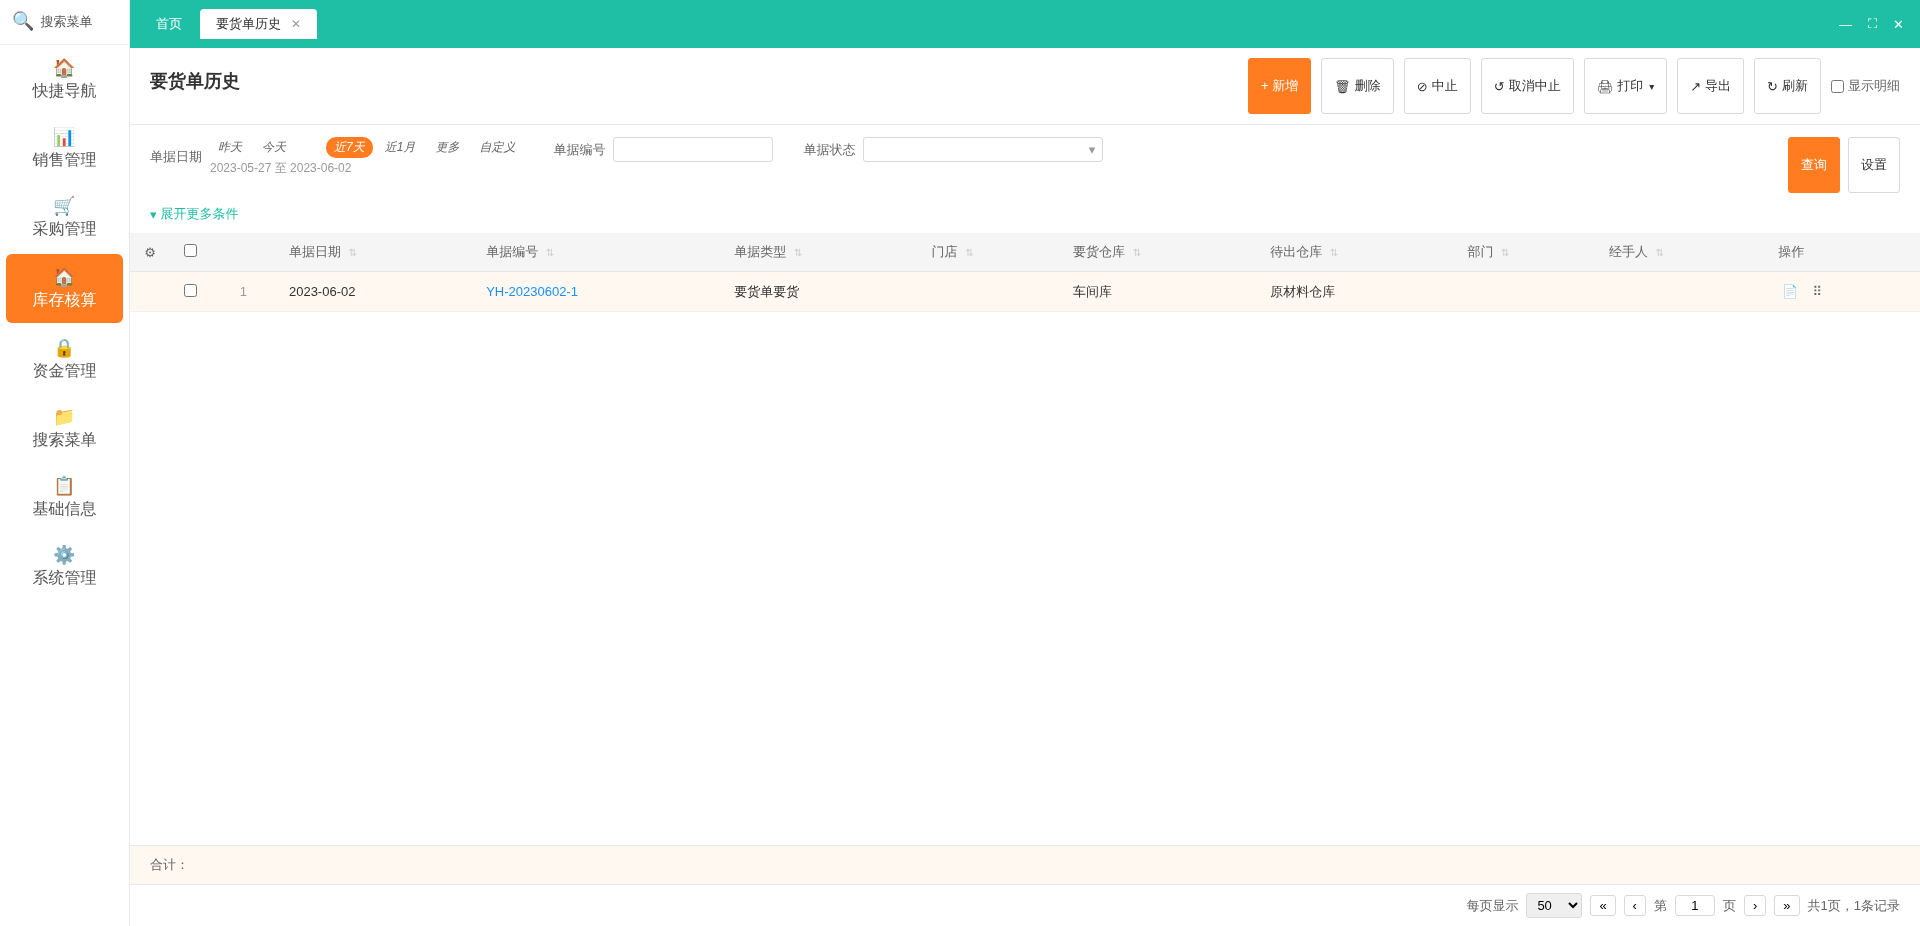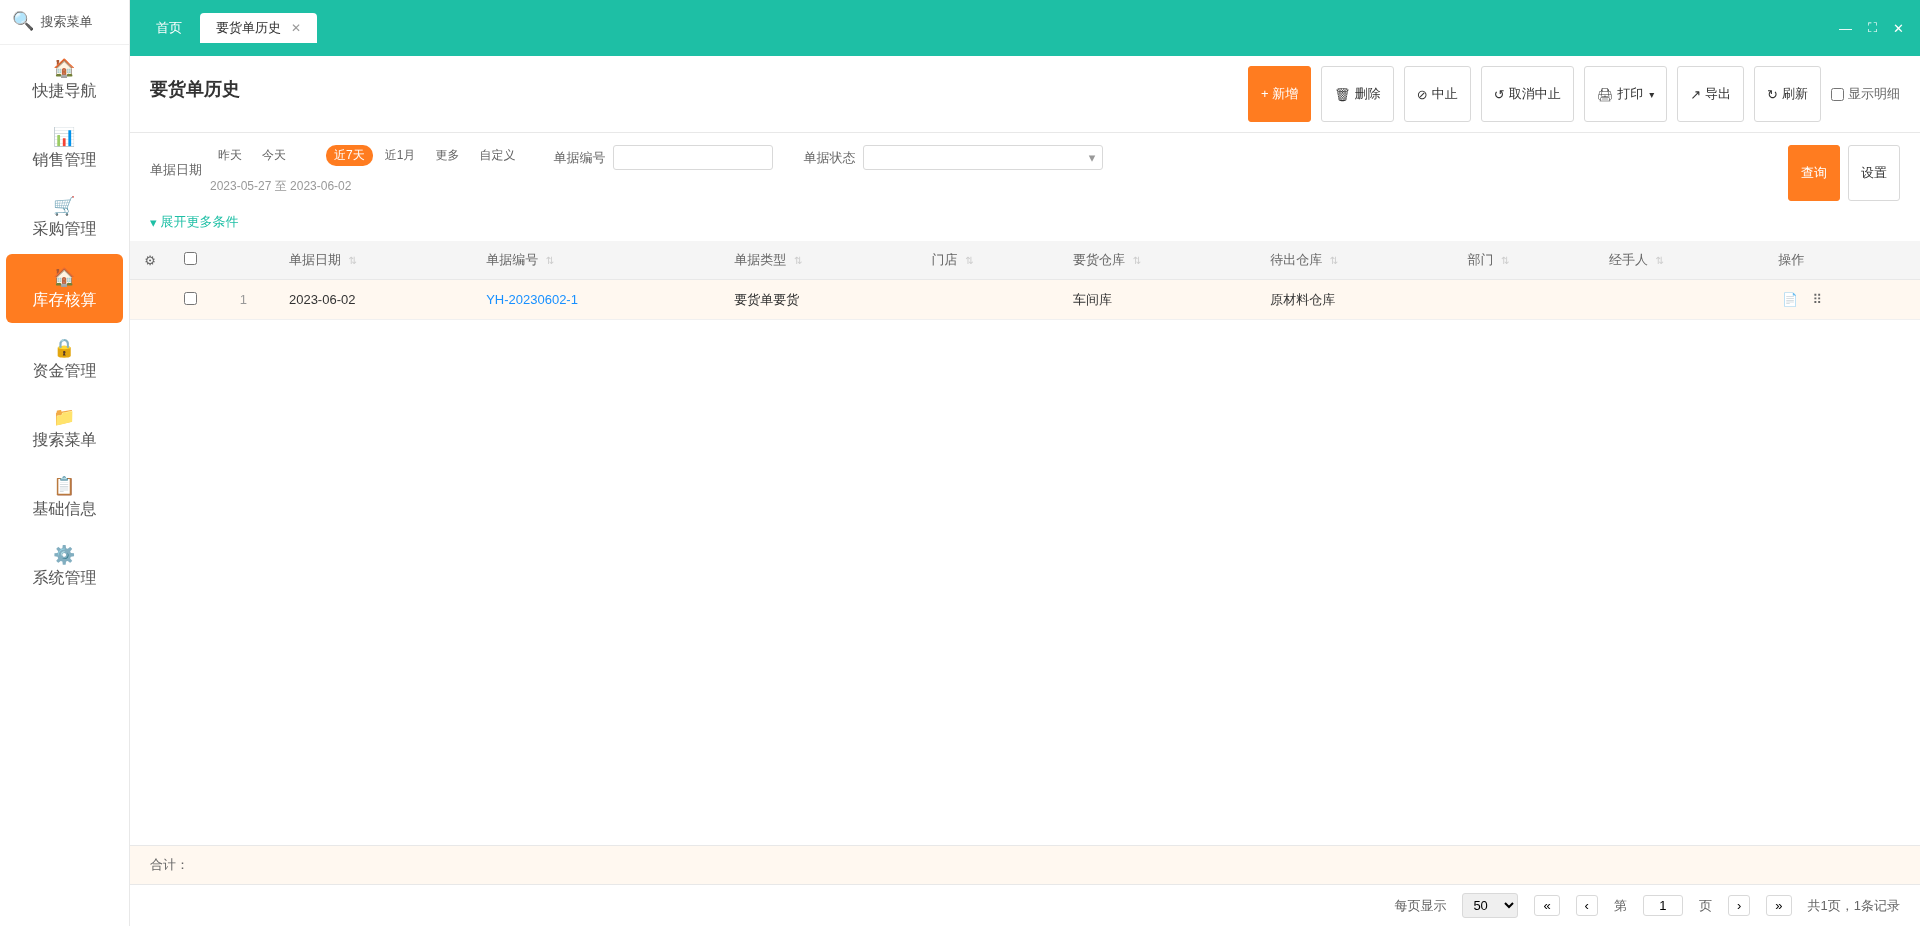--- a/index.html
+++ b/index.html
@@ -8,58 +8,58 @@
     
     .app-container { display: flex; height: 926px; }
     
     
     .sidebar { width: 130px; background: #fff; border-right: 1px solid #e8e8e8; display: flex; flex-direction: column; flex-shrink: 0; }
     
     
     .main-area { flex: 1; display: flex; flex-direction: column; overflow: hidden; }
     
     
-    .topbar { height: 56px; background: #1ebfa5; display: flex; align-items: center; padding: 0 10px; gap: 2px; }
+    .topbar { height: 48px; background: #1ebfa5; display: flex; align-items: center; padding: 0 10px; gap: 2px; }
     .topbar-tab { padding: 6px 16px; color: #fff; cursor: pointer; font-size: 13px; border-radius: 4px 4px 0 0; display: flex; align-items: center; gap: 6px; }
     .topbar-tab.active { background: #fff; color: #333; }
     .topbar-tab .close-btn { font-size: 12px; color: #999; cursor: pointer; margin-left: 4px; }
     .topbar-actions { margin-left: auto; display: flex; align-items: center; gap: 4px; }
     .topbar-action-btn { color: #fff; cursor: pointer; padding: 2px 6px; font-size: 13px; display: flex; align-items: center; }
     
     
     .content { flex: 1; display: flex; flex-direction: column; overflow: hidden; }
     .page-title { font-size: 18px; font-weight: bold; color: #333; padding-bottom: 10px; }
     .btn { padding: 18px 12px; border-radius: 3px; cursor: pointer; font-size: 13px; display: flex; align-items: center; gap: 4px; border: 1px solid #d9d9d9; background: #fff; color: #333; }
     .btn-orange { background: #ff7c20; color: #fff; border-color: #ff7c20; }
     .filter-group { display: flex; align-items: center; gap: 8px; }
     .filter-label { color: #666; font-size: 13px; white-space: nowrap; }
     .filter-date-btns { display: flex; gap: 4px; align-items: center; }
-    .date-btn { padding: 2px 8px; cursor: pointer; font-size: 12px; color: #666; border-radius: 10px; }
+    .date-btn { padding: 2px 8px; cursor: pointer; font-size: 12px; color: #666; border-radius: 10px; font-style: italic; }
     .date-btn.active { background: #ff7c20; color: #fff; border-radius: 10px; margin-left: 28px; }
-    .date-range { font-size: 12px; color: #999; margin-top: 10px; }
+    .date-range { font-size: 12px; color: #999; margin-top: 0; }
     .filter-input { border: 1px solid #d9d9d9; border-radius: 3px; padding: 4px 8px; font-size: 13px; width: 160px; outline: none; }
     .expand-btn { display: flex; align-items: center; gap: 4px; color: #1ebfa5; cursor: pointer; font-size: 13px; margin-top: 8px; }
     
     
     .table-container { flex: 1; overflow: auto; background: #fff; margin: 0; }
     table { width: 100%; border-collapse: collapse; font-size: 13px; }
     thead tr { background: #f5f5f5; }
     th { padding: 10px 12px; text-align: left; color: #666; font-weight: normal; border-bottom: 1px solid #e8e8e8; white-space: nowrap; }
     td { padding: 10px 12px; border-bottom: 1px solid #f0f0f0; color: #333; white-space: nowrap; }
     tr.highlighted { background: #fff8f0; }
     .table-link { color: #1890ff; cursor: pointer; text-decoration: none; }
     .sort-icon { margin-left: 4px; color: #ccc; font-size: 10px; }
     
     
     .th-settings { width: 40px; text-align: center; }
     .th-checkbox { width: 40px; text-align: center; }
     
     
     .table-footer { background: #fff8f0; padding: 10px 20px; border-top: 1px solid #e8e8e8; font-size: 13px; color: #666; }
-    .pagination-bar { background: #fff; padding: 8px 20px; border-top: 1px solid #e8e8e8; display: flex; align-items: center; justify-content: flex-end; gap: 16px; font-size: 13px; color: #666; }
+    .pagination-bar { background: #fff; padding: 8px 20px; border-top: 1px solid #e8e8e8; display: flex; align-items: center; justify-content: flex-end; gap: 8px; font-size: 13px; color: #666; }
     .page-size-select { border: 1px solid #d9d9d9; border-radius: 3px; padding: 3px 6px; font-size: 13px; }
     .page-btn { border: 1px solid #d9d9d9; border-radius: 3px; padding: 2px 8px; cursor: pointer; background: #fff; font-size: 13px; }
     .page-input { border: 1px solid #d9d9d9; border-radius: 3px; padding: 2px 6px; width: 40px; text-align: center; font-size: 13px; }
     
     
     .row-actions { display: flex; gap: 6px; }
     .row-action-btn { cursor: pointer; color: #666; padding: 2px 4px; }
     .sidebar-search-wrap { display: flex; align-items: center; padding: 10px 12px; gap: 6px; cursor: pointer; color: #555; border-bottom: 1px solid #f0f0f0; }
     .sidebar-nav-item { display: flex; flex-direction: column; align-items: center; padding: 12px 4px; cursor: pointer; color: #555; position: relative; }
     .sidebar-nav-item.active-item { background: #ff7c20; color: #fff; border-radius: 6px; margin: 2px 6px; }

